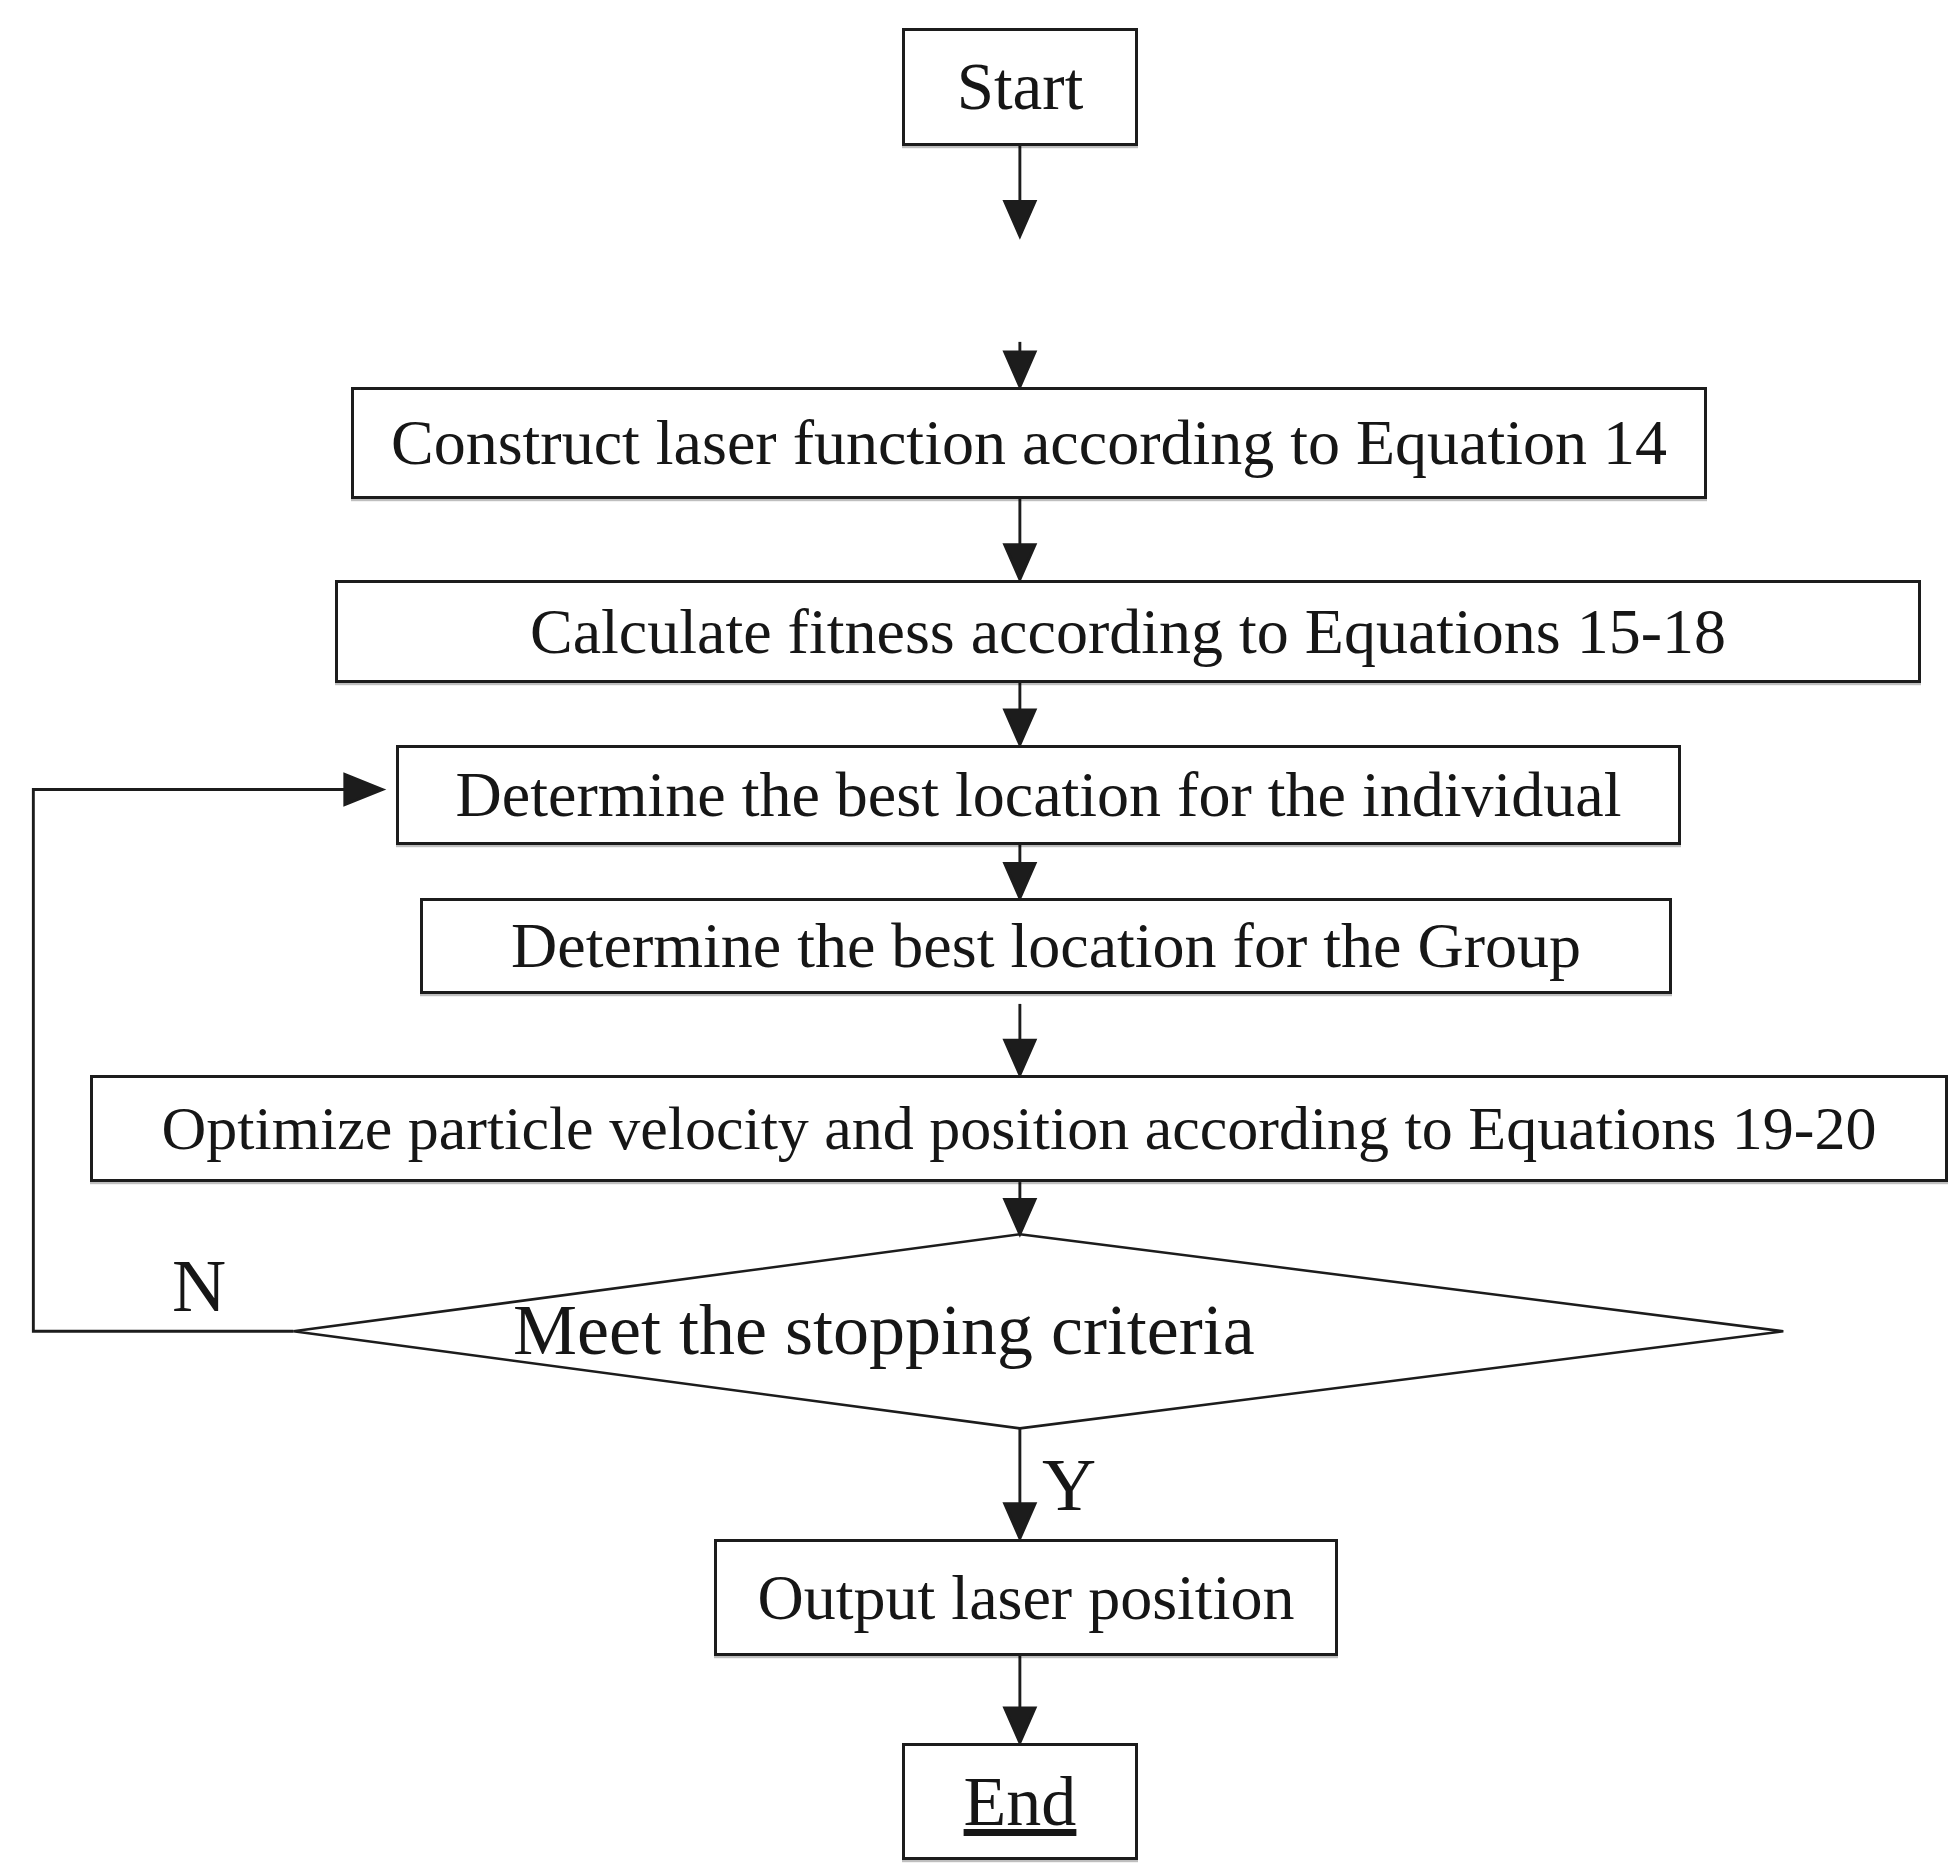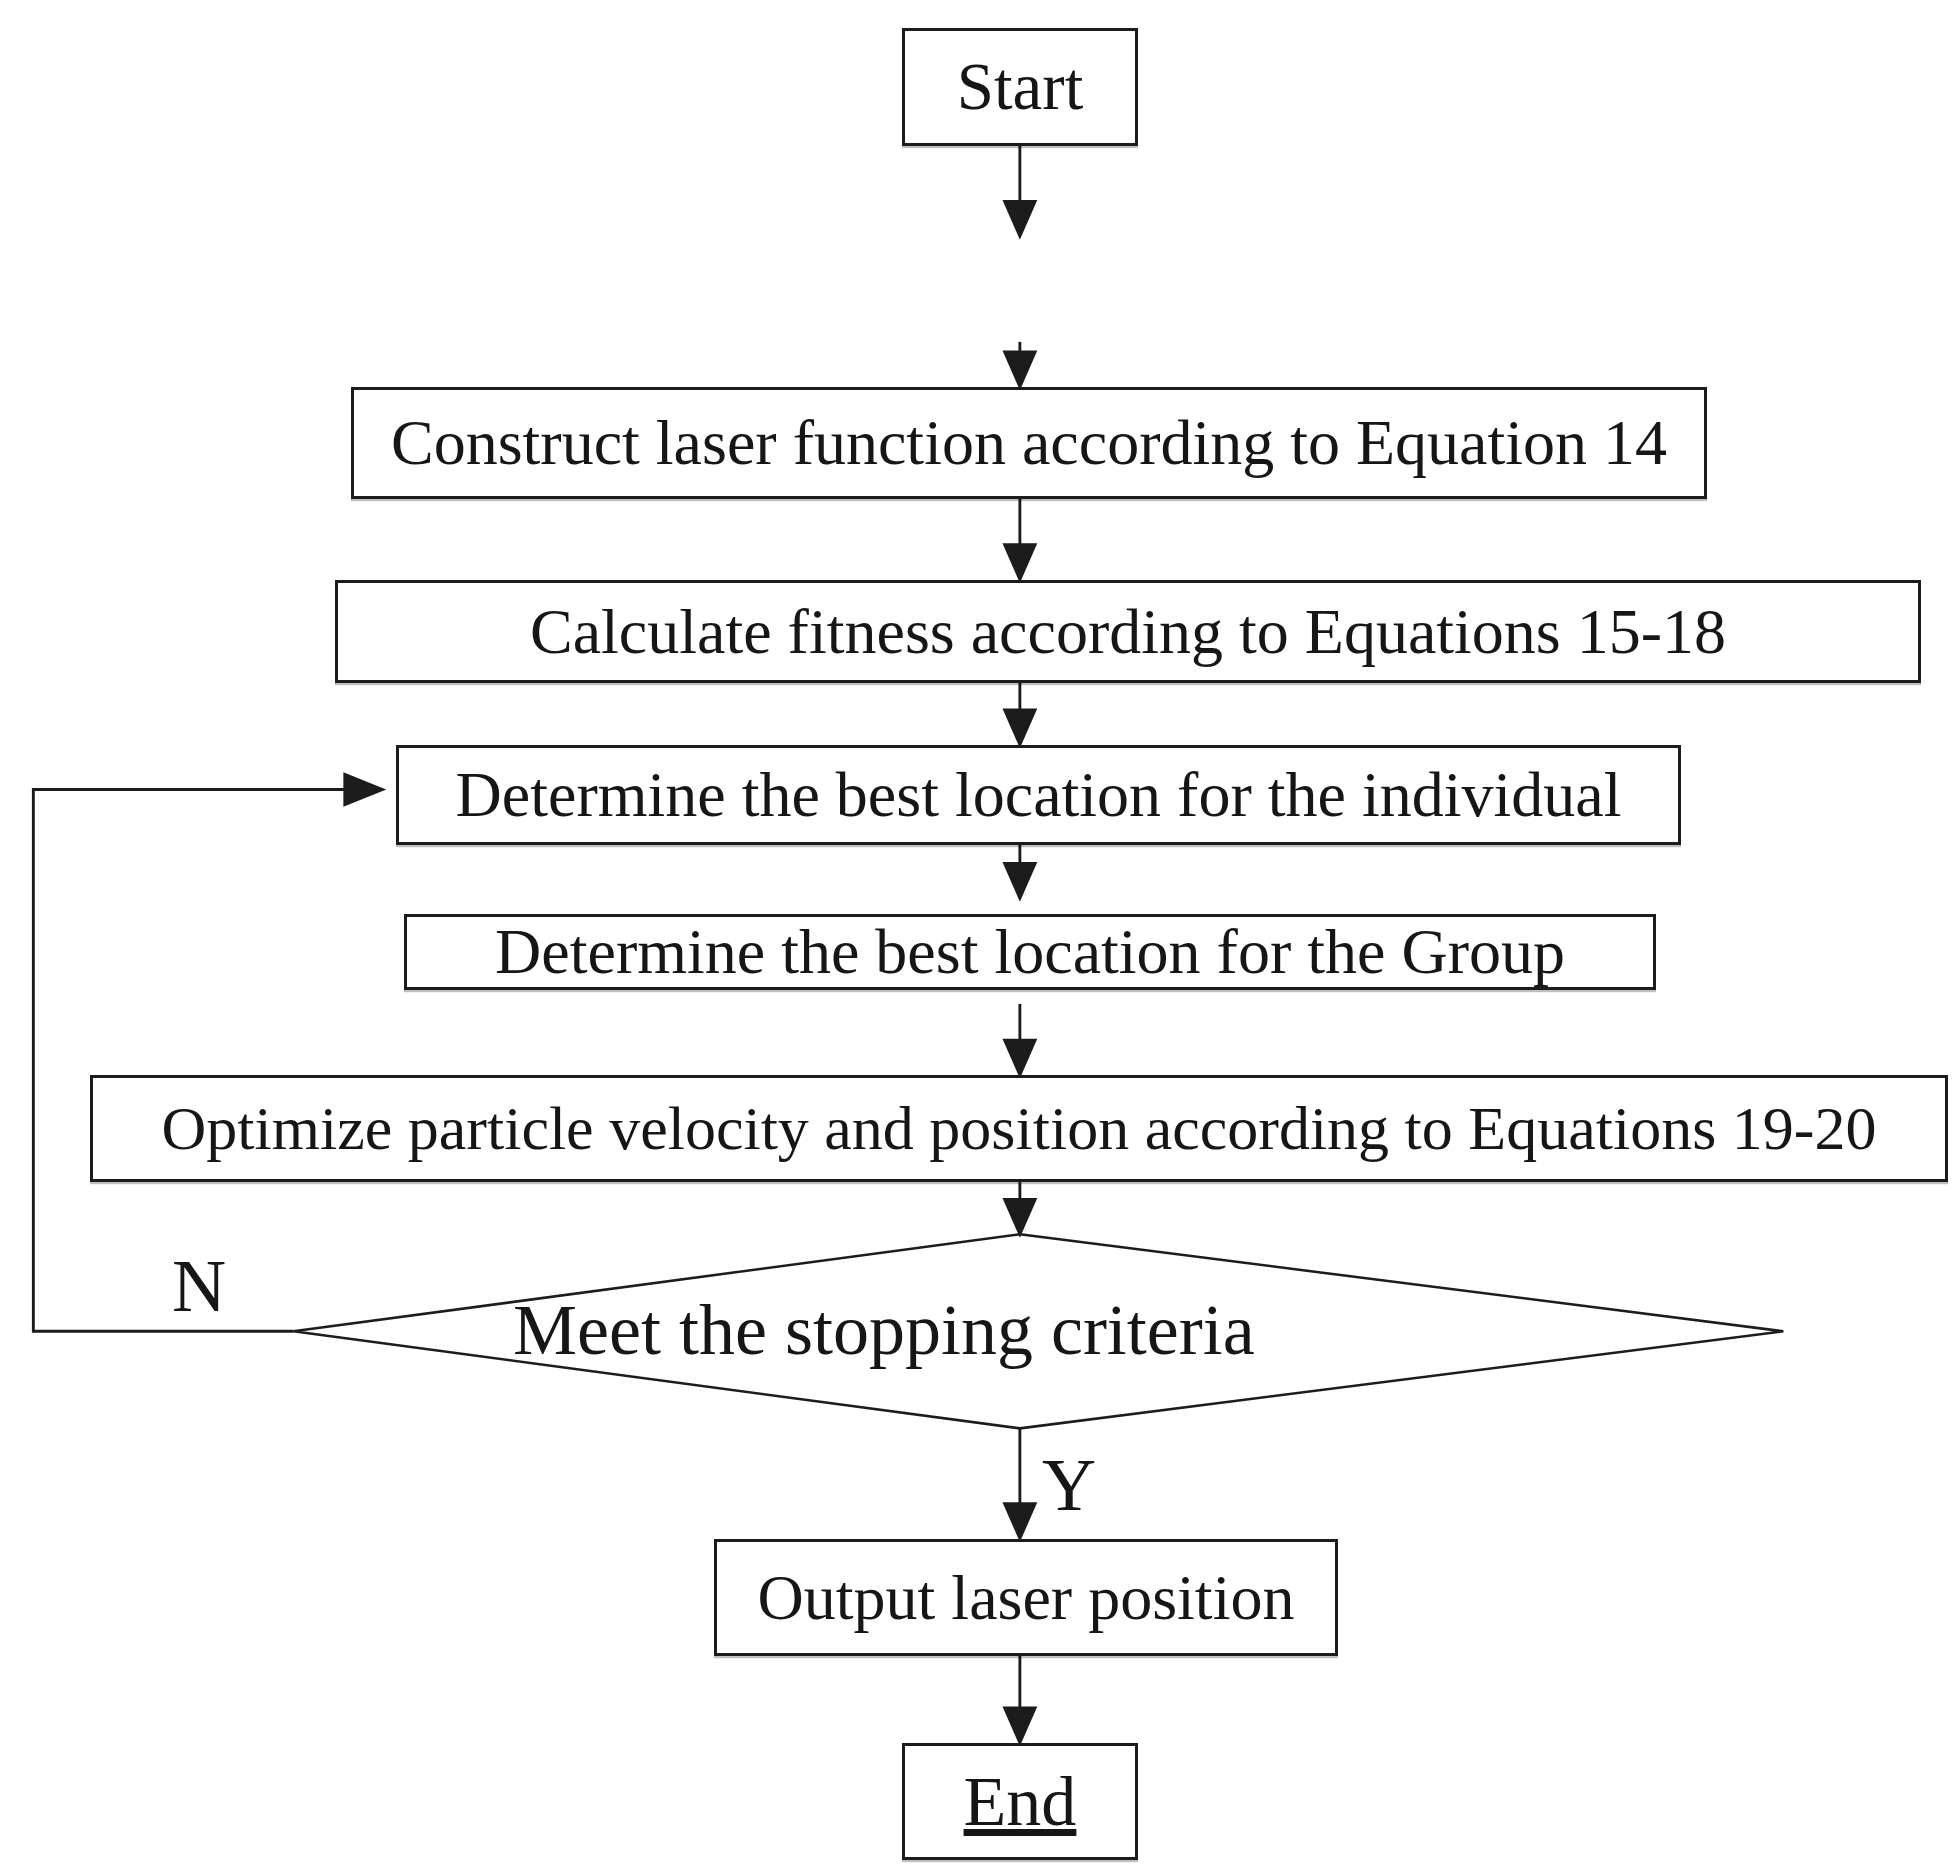--- a/index.html
+++ b/index.html
@@ -39,21 +39,21 @@
     box-shadow: 0 2.2px 0 rgba(0,0,0,0.25);
   }
   .node span { display: block; }
 
   
   .n-start      { left: 902px; top:   27.5px; width: 236px; height: 118px; font-size: 67px; }
   .n-particle   { left:  716px; top:  236px; width: 623px; height: 106px; }
   .n-construct  { left:  351px; top:  387px; width: 1356px; height: 112px; }
   .n-calculate  { left:  335px; top:  580px; width: 1586px; height: 103px; }
   .n-individual { left:  396px; top: 745px; width: 1285px; height: 100px; }
-  .n-group      { left:  404px; top: 898px; width: 1252px; height: 76px; margin-top: 16px; }
+  .n-group      { left:  420px; top: 898px; width: 1252px; height: 96px; }
   .n-optimize   { left:  90px; top: 1075px; width: 1858px; height: 107px; font-size: 62px; }
   .n-output     { left:  714px; top: 1539px; width: 624px; height: 117px; }
   .n-end        { left: 902px; top: 1743px; width: 236px; height: 117px; font-size: 70px; text-decoration: underline; }
 
   .diamond-label {
     position: absolute;
     left: 513px;
     top: 1294px;
     width: 1014px;
     font-size: 72px;

